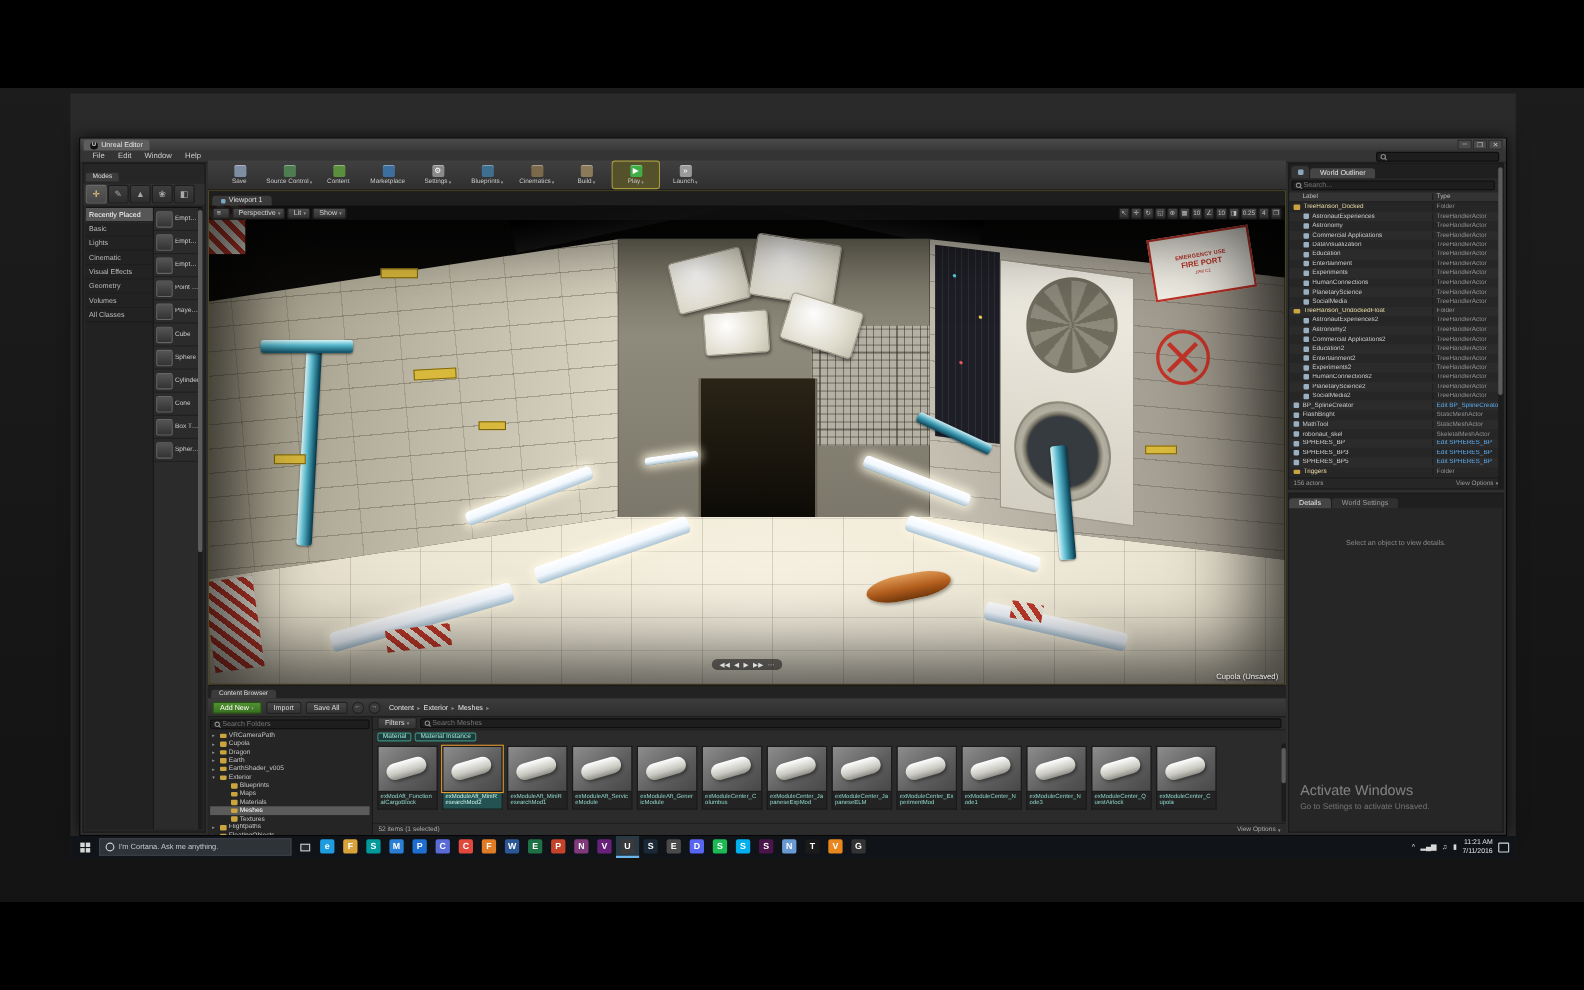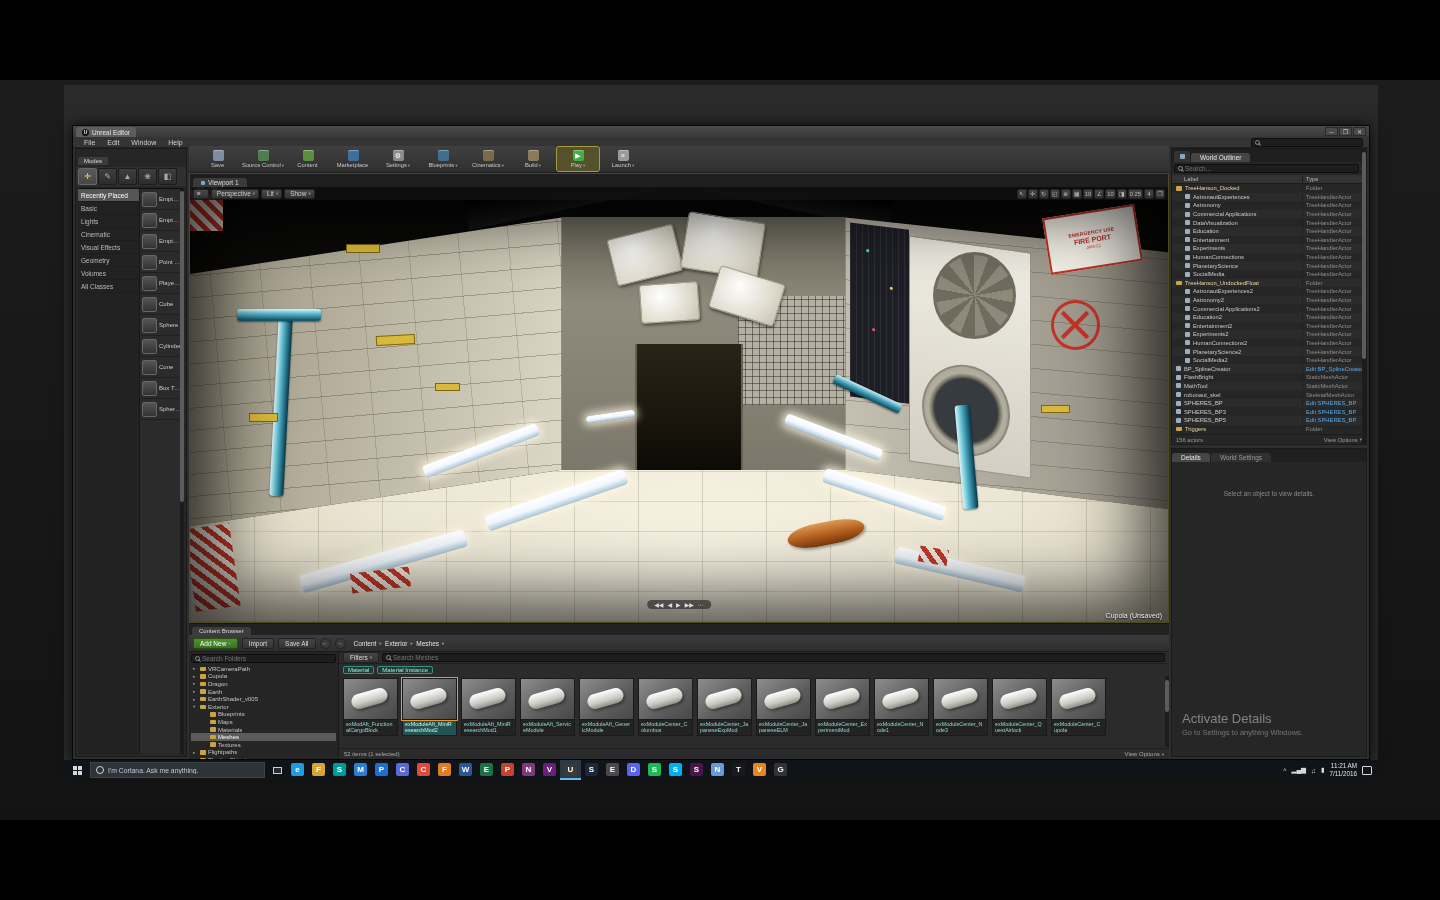--- a/index.html
+++ b/index.html
@@ -1292,16 +1292,16 @@
         </span>
       <div class="tb-clock">
         <div>11:21 AM</div>
         <div>7/11/2016</div>
       </div>
       <span class="tb-action"></span>
     </div>
   </div>
 
   <div class="watermark">
-    <div class="wm-title">Activate Details</div>
-    <div class="wm-sub">Go to Settings to anything Windows.</div>
+    <div class="wm-title">Activate Windows</div>
+    <div class="wm-sub">Go to Settings to activate Unsaved.</div>
   </div>
 </div>
 
 </body></html>

